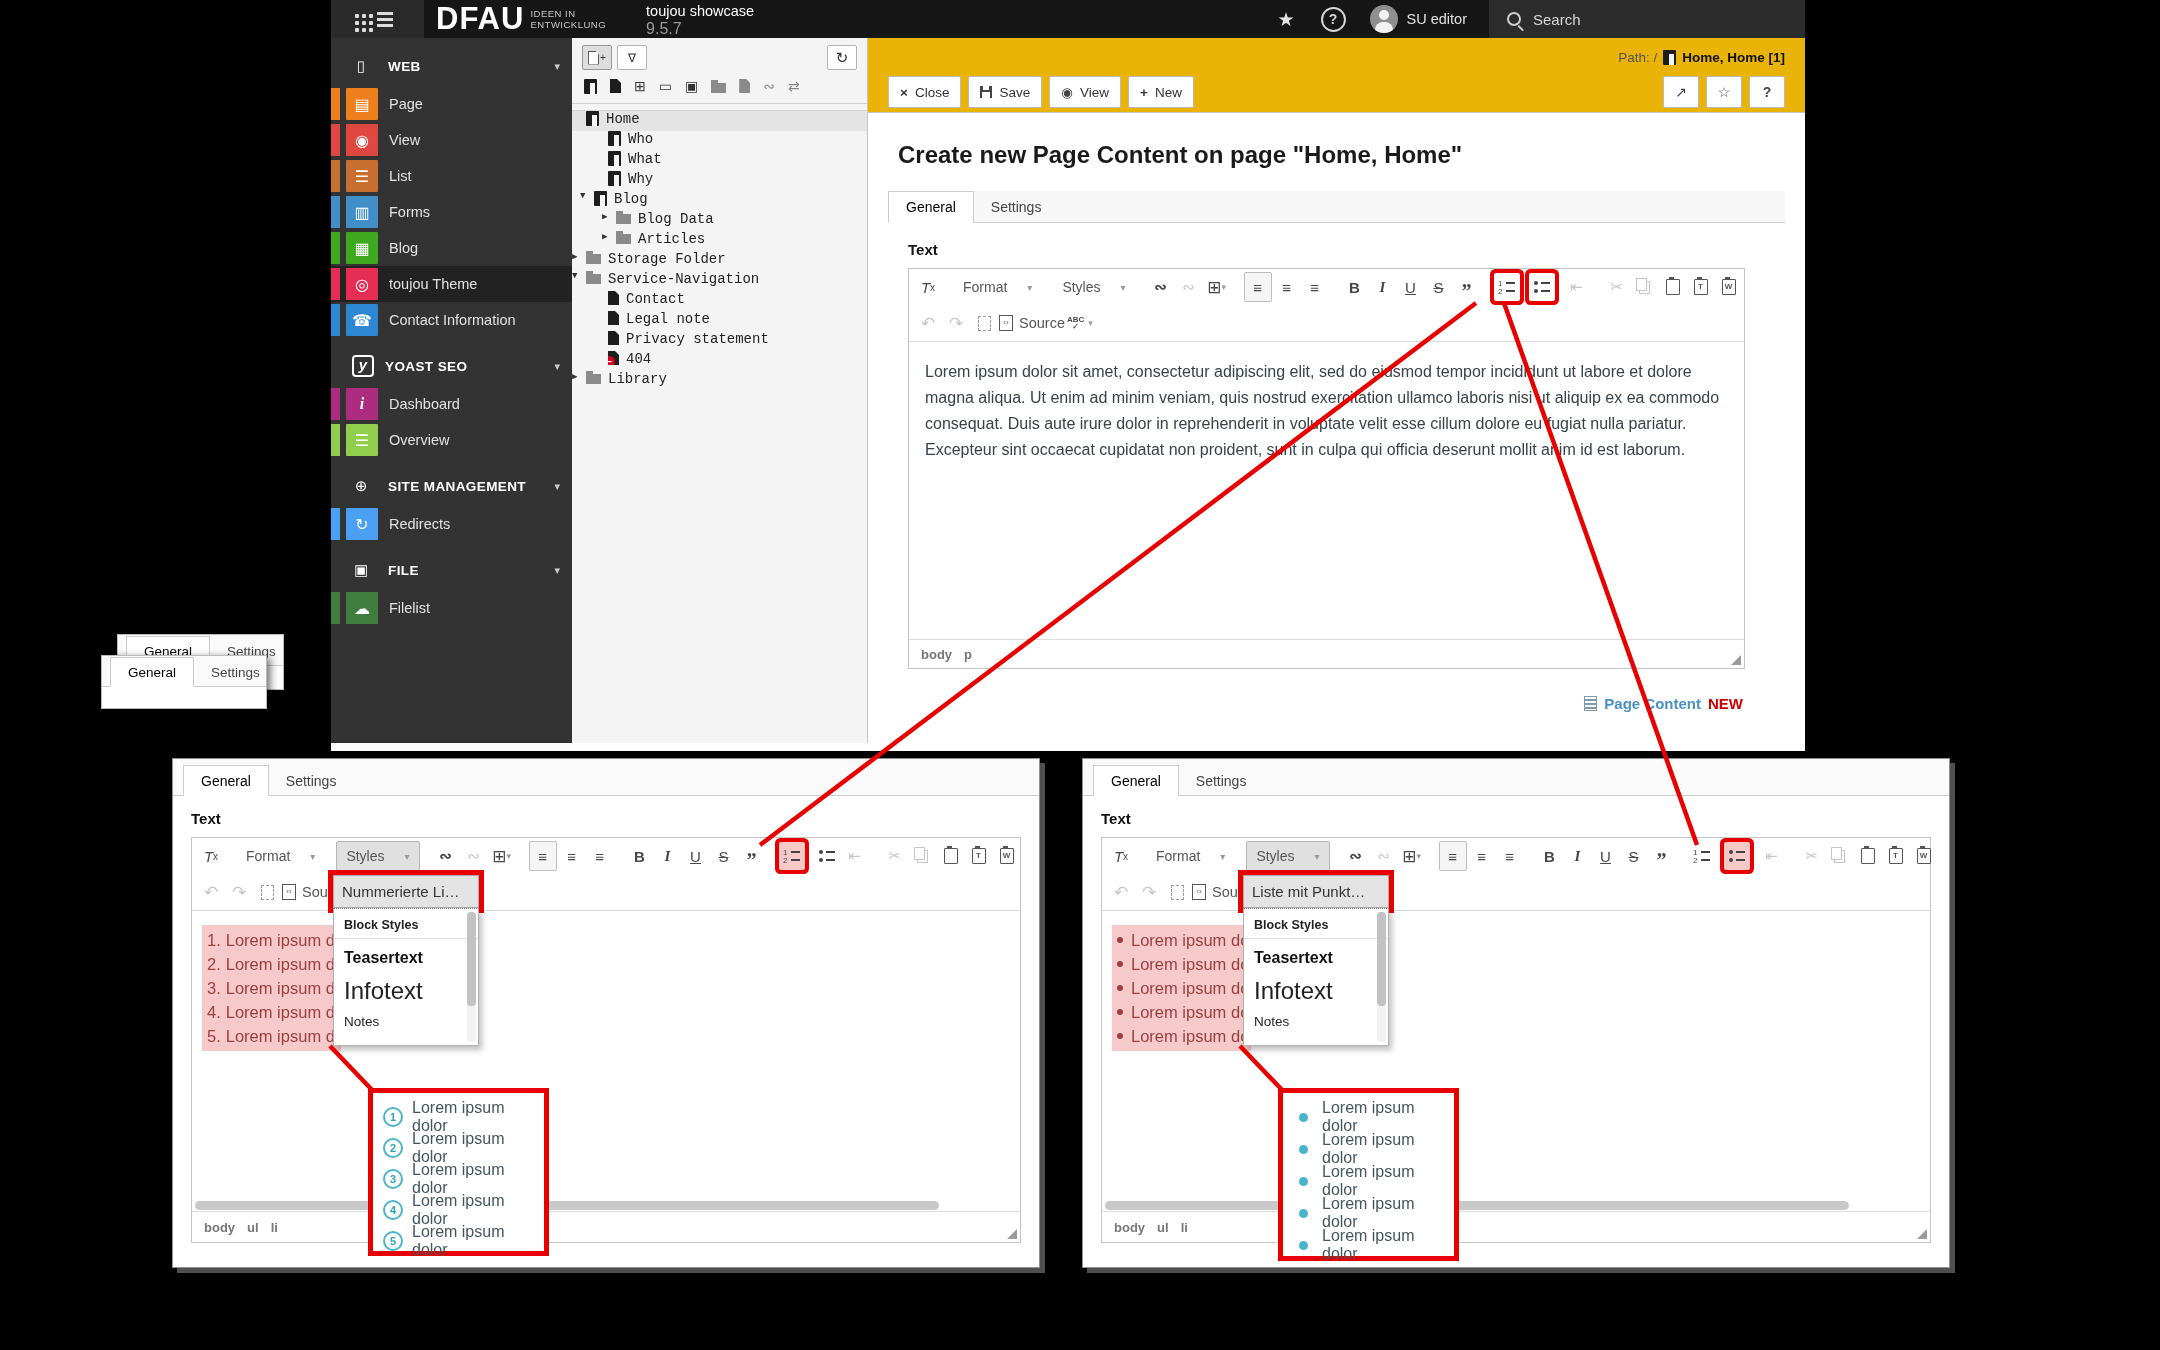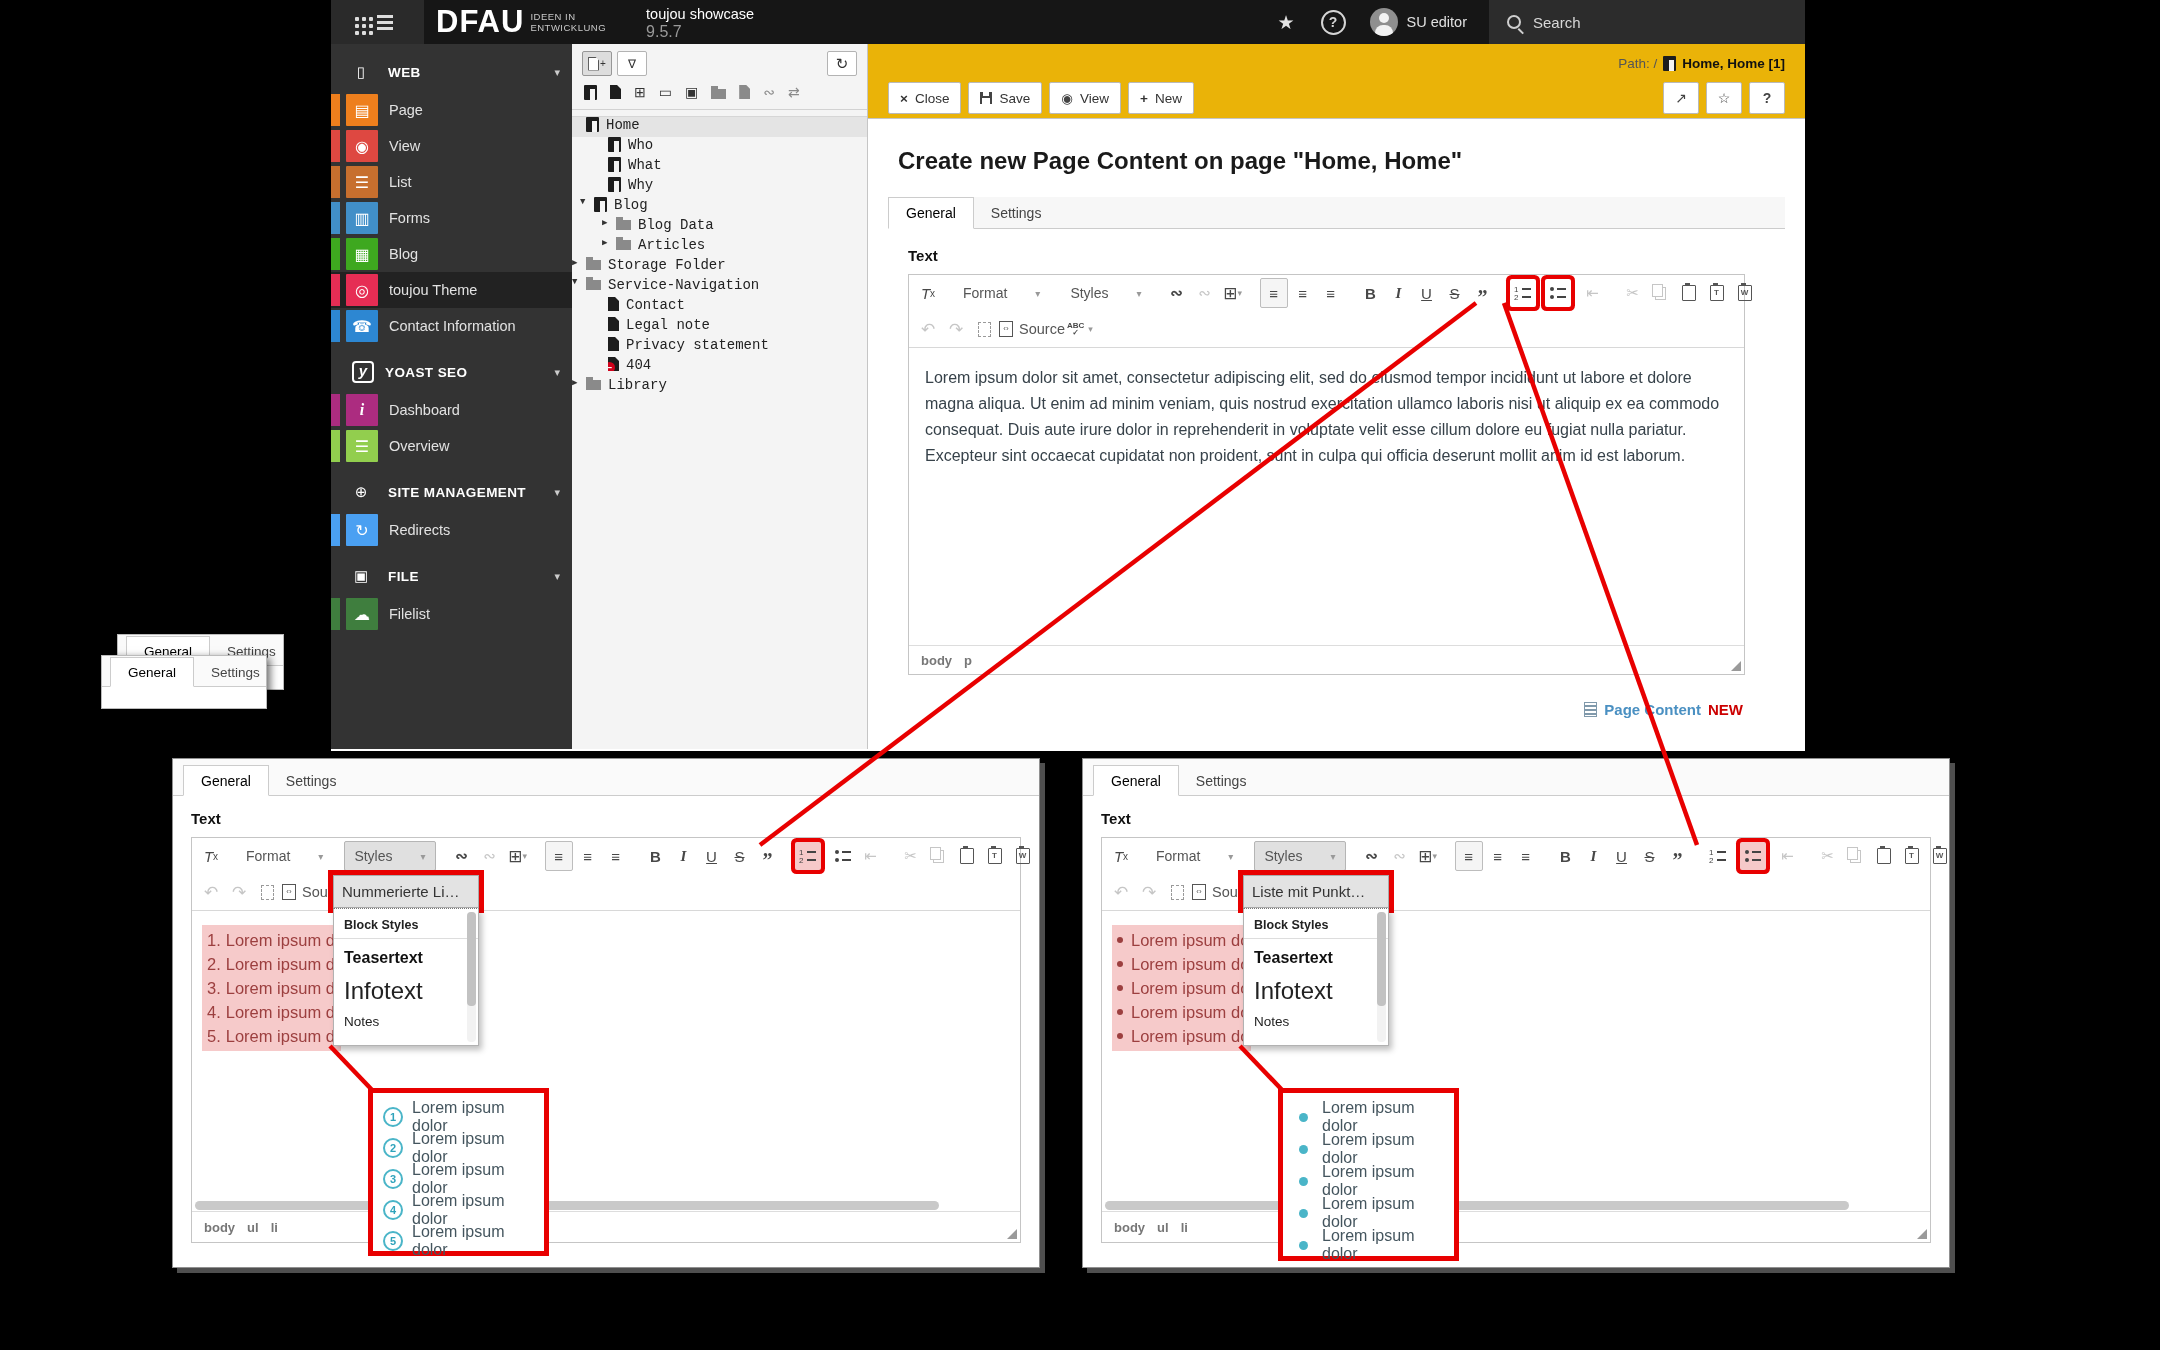--- a/index.html
+++ b/index.html
@@ -3,21 +3,21 @@
 <meta charset="utf-8">
 <style>
   html,body{margin:0;padding:0;background:#000;}
   #stage{position:relative;width:2160px;height:1350px;background:#000;overflow:hidden;
          font-family:"Liberation Sans",sans-serif;color:#333;}
 
   
   #win{position:absolute;left:331px;top:0;width:1474px;height:751px;background:#fff;}
 
   
-  .topbar{height:44px;background:#161616;display:flex;align-items:center;}
+  .topbar{height:38px;background:#161616;display:flex;align-items:center;}
   .modbtns{width:93px;height:46px;background:#2a2a2a;display:flex;align-items:center;justify-content:center;gap:18px;}
   .i-grid{width:4px;height:4px;background:#ddd;border-radius:1px;
      box-shadow:7px 0 #ddd,14px 0 #ddd,0 7px #ddd,7px 7px #ddd,14px 7px #ddd,0 14px #ddd,7px 14px #ddd,14px 14px #ddd;
      margin:-7px 0 0 -7px;}
   .i-listmod{width:16px;height:3px;background:#ddd;box-shadow:0 6px #ddd,0 12px #ddd;margin-top:-12px;}
   .logo{font-size:31px;font-weight:bold;color:#fff;letter-spacing:1px;margin-left:12px;}
   .claim{font-size:9.5px;color:#c9c9c9;line-height:11px;margin-left:6px;letter-spacing:.5px;}
   .sitetitle{margin-left:40px;line-height:17px;}
   .sitetitle .t1{font-size:14.5px;color:#fff;}
   .sitetitle .t2{font-size:16px;color:#9a9a9a;}
@@ -92,21 +92,21 @@
   .fieldlabel{font-weight:bold;font-size:15px;margin:18px 0 10px 40px;color:#111;}
 
   
   .ed-frame{border:1px solid #c5c5c5;background:#fff;position:relative;}
   #main-frame{margin:0 60px 0 40px;height:399px;}
   .ed-toolbar{border-bottom:1px solid #d8d8d8;padding:0 5px;}
   .ed-row{display:flex;align-items:center;height:36px;}
   .tbn{min-width:26px;height:28px;display:inline-flex;align-items:center;justify-content:center;margin:0 1px;
        font-size:15px;color:#484848;border-radius:2px;position:relative;}
   .tsep{width:1px;height:23px;background:#ddd;margin:0 6px;}
-  .tcombo{display:inline-flex;align-items:center;height:28px;padding:0 9px;font-size:14px;color:#555;gap:28px;border-radius:2px;}
+  .tcombo{display:inline-flex;align-items:center;height:28px;padding:0 9px;font-size:14px;color:#555;gap:20px;border-radius:2px;}
   .tcombo .car{font-size:10px;color:#999;}
   .tcombo.open{background:#e0e0e0;border:1px solid #b5b5b5;}
   .dis{color:#c6c6c6 !important;}
   .tbn.boxed{border:1px solid #bdbdbd;background:#f5f5f5;}
   .b{font-weight:bold;} .i{font-style:italic;font-family:"Liberation Serif",serif;font-weight:bold;}
   .u{text-decoration:underline;} .s{text-decoration:line-through;}
   .q{font-family:"Liberation Serif",serif;font-weight:bold;font-size:20px;line-height:10px;padding-top:8px;}
   .svgi{width:18px;height:16px;}
   .svgi text{font-size:8px;fill:#444;font-family:"Liberation Sans",sans-serif;}
   .svgi rect,.svgi circle{fill:#444;}

